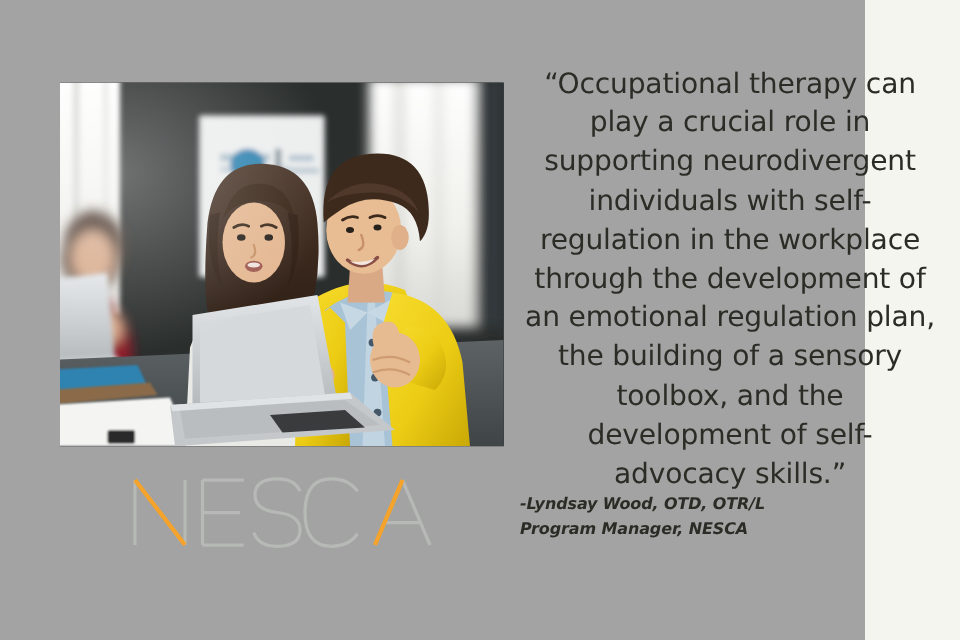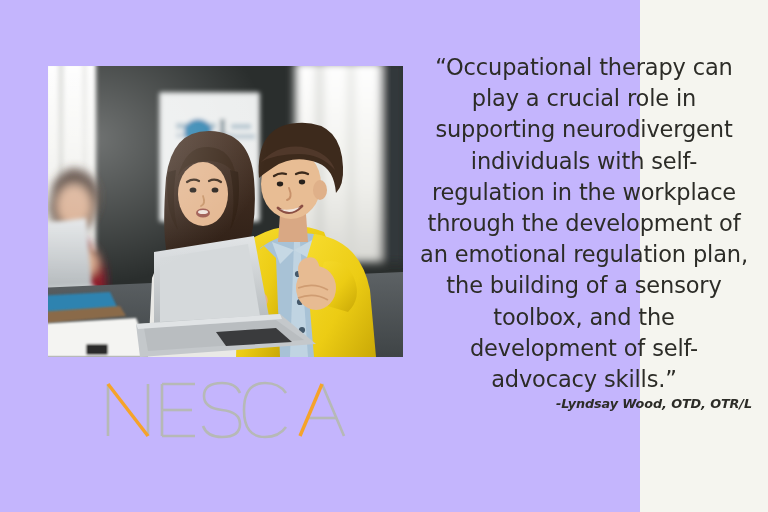--- a/index.html
+++ b/index.html
@@ -8,23 +8,23 @@
   }
   body {
     width: 768px;
     height: 512px;
     overflow: hidden;
     background: #f5f5ef;
     font-family: "Liberation Sans", sans-serif;
   }
   .canvas {
     position: relative;
-    width: 640px;
+    width: 692px;
     height: 512px;
-    background: #c4b5fd;
+    background: #a3a3a3;
   }
 
   
   .photo {
     position: absolute;
     left: 48px;
     top: 66px;
     width: 355px;
     height: 291px;
     overflow: hidden;
@@ -59,21 +59,21 @@
     white-space: pre-line;
     font-weight: 400;
   }
 
   
   .attrib-block {
     position: absolute;
     left: 416px;
     top: 394px;
     width: 336px;
-    text-align: right;
+    text-align: left;
   }
   .attrib-line {
     font-family: "DejaVu Sans", sans-serif;
     font-style: italic;
     font-weight: 700;
     font-size: 12.8px;
     line-height: 19.5px;
     color: #2c2c27;
     letter-spacing: -0.1px;
   }
@@ -311,15 +311,16 @@
 through the development of
 an emotional regulation plan,
 the building of a sensory
 toolbox, and the
 development of self-
 advocacy skills.”</div>
   </div>
 
   <div class="attrib-block">
     <div class="attrib-line">-Lyndsay Wood, OTD, OTR/L</div>
+    <div class="attrib-line">Program Manager, NESCA</div>
   </div>
 
 </div>
 
 </body></html>

